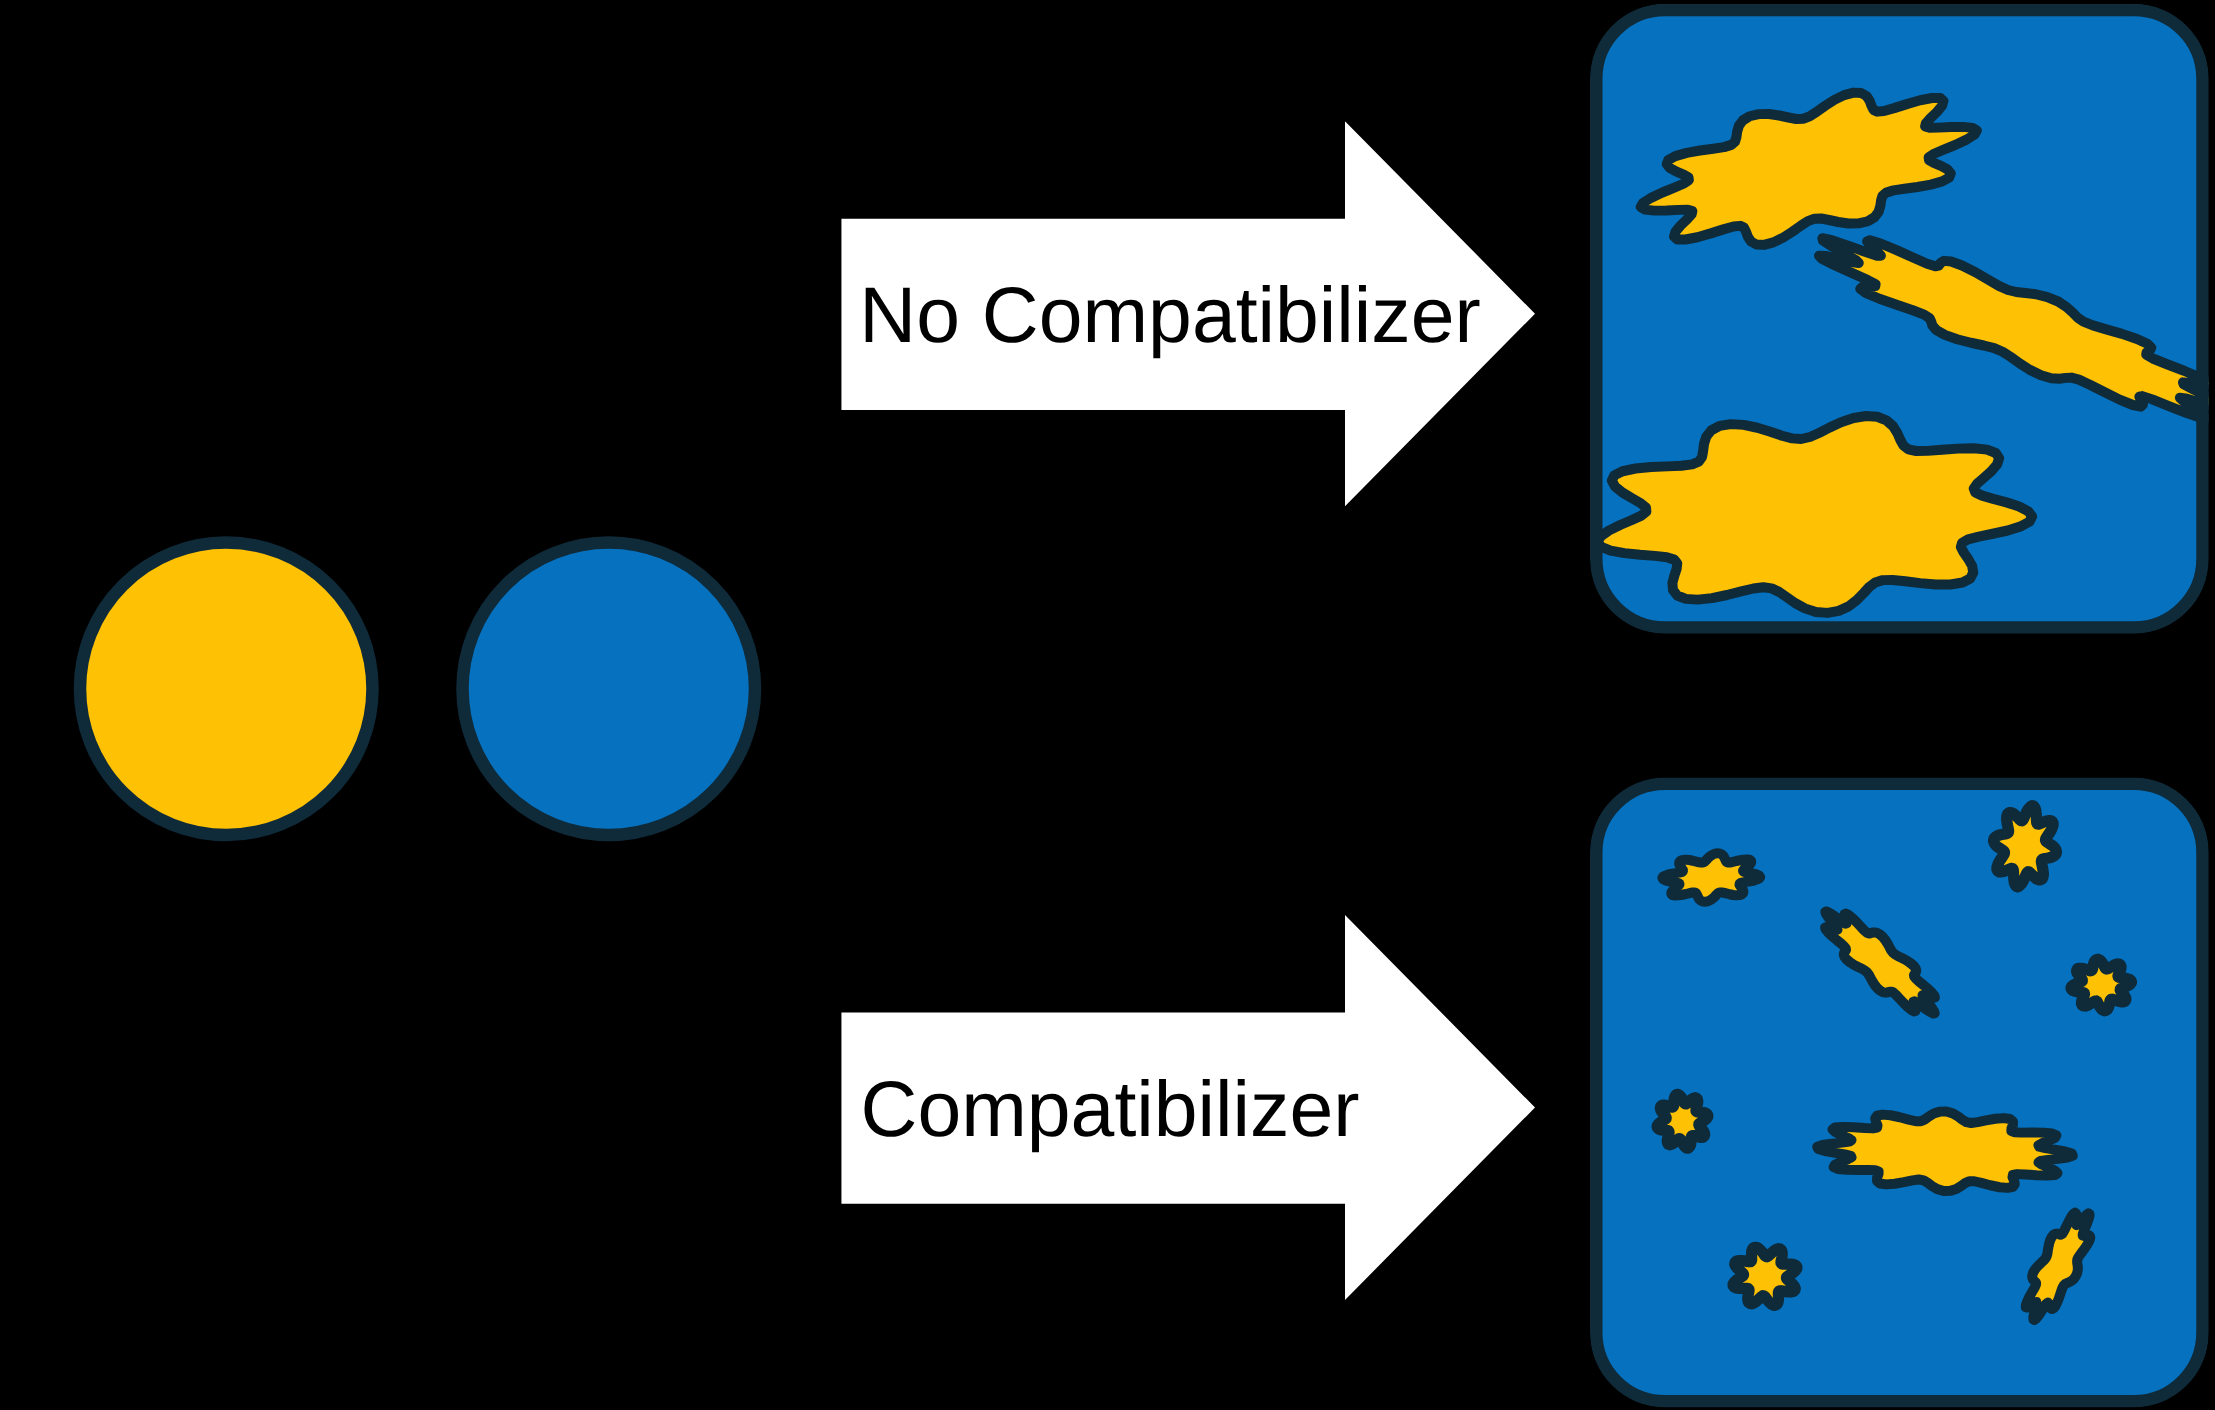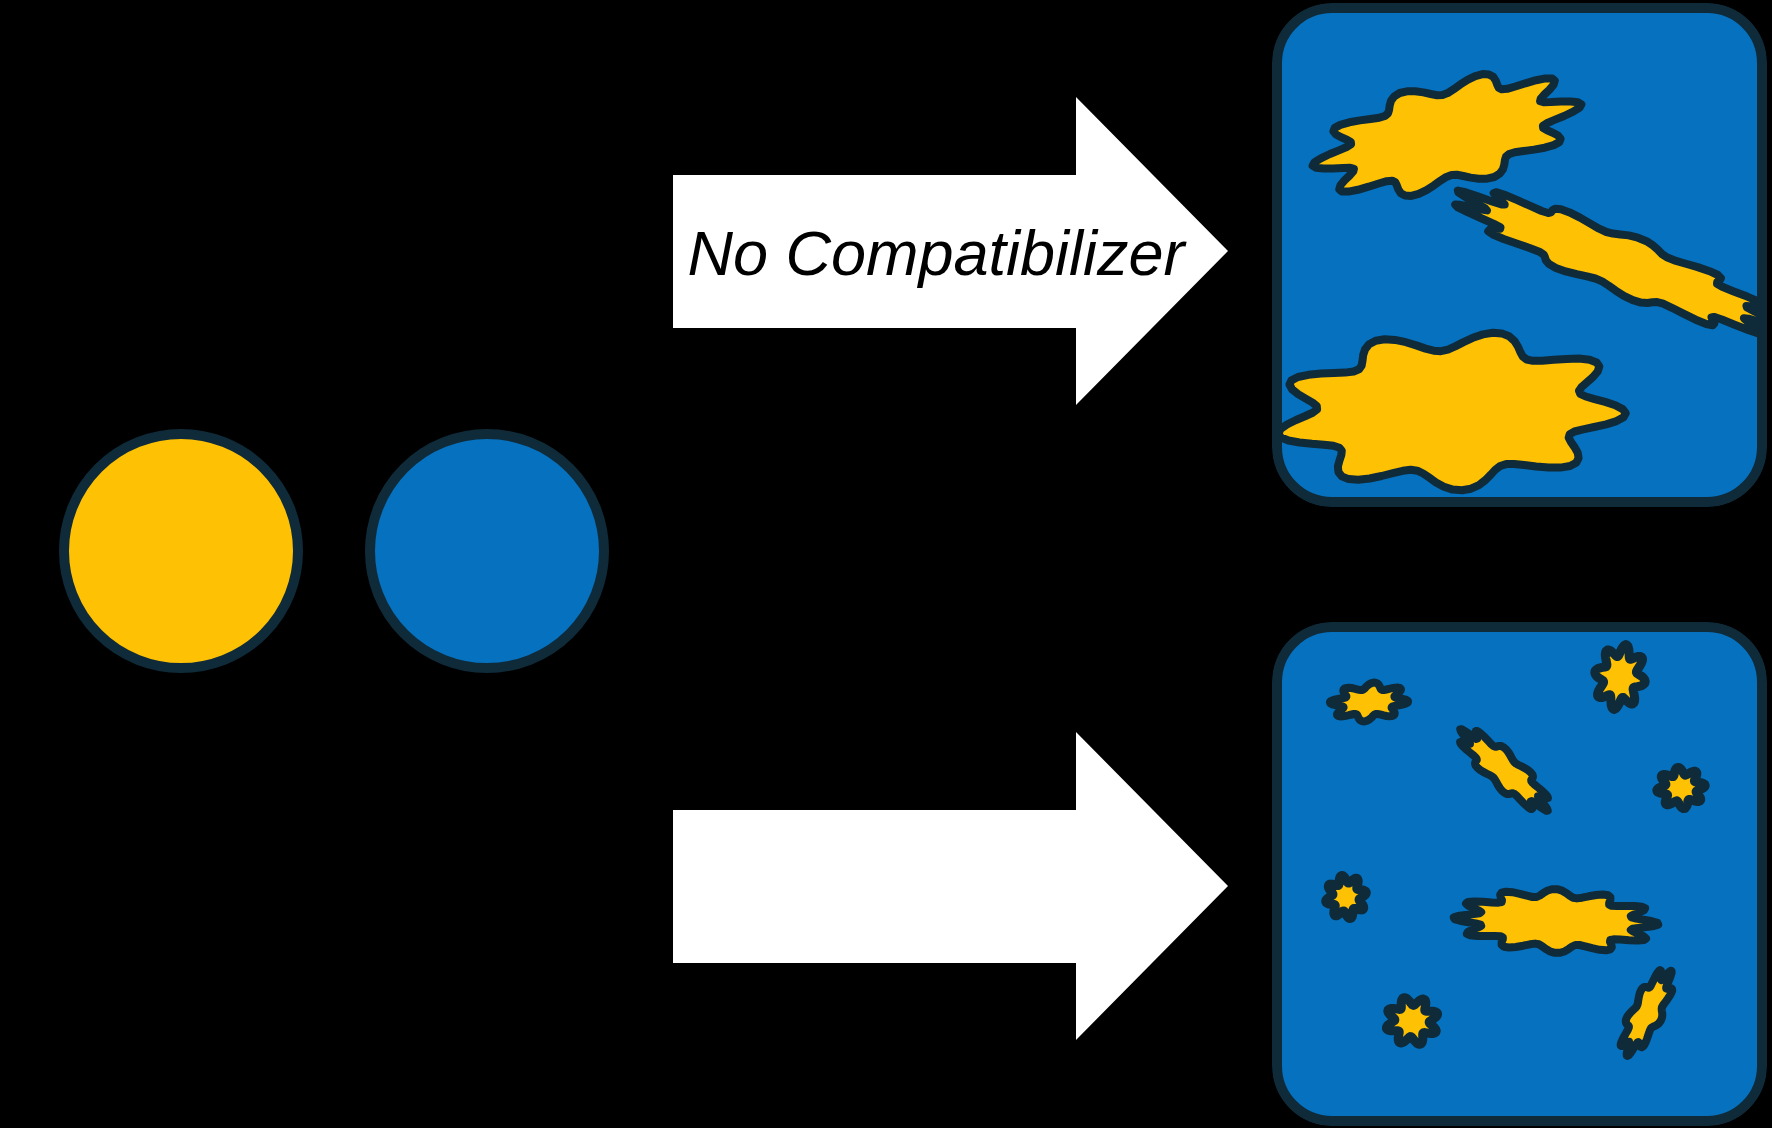--- a/index.html
+++ b/index.html
@@ -2,21 +2,20 @@
 <html style="--background: #000000; --yellow: #FFC103; --blue: #0571BF; --outline: #0F2B3A; --arrow_fill: #FFFFFF; --label_color: #000000;"><head>
 <meta charset="utf-8">
 <style>
   html,body{margin:0;padding:0;background:#000;}
   .canvas{
     position:relative;
     width:1772px;height:1128px;
     background:var(--background,#000);
     overflow:hidden;
     font-family:"Liberation Sans", sans-serif;
-    font-style:italic;
   }
   .circle{
     position:absolute;
     border-radius:50%;
     border:10px solid var(--outline);
     box-sizing:border-box;
     width:244px;height:244px;
   }
   .circle-yellow{left:59px;top:429px;background:var(--yellow);}
   .circle-blue{left:365px;top:429px;background:var(--blue);}
@@ -50,20 +49,21 @@
 
   <svg class="arrow-svg a1" width="555" height="308" viewBox="0 0 555 308">
     <polygon class="arrow-shape" points="0,78 403,78 403,0 555,154 403,308 403,231 0,231"></polygon>
   </svg>
 
   <svg class="arrow-svg a2" width="555" height="308" viewBox="0 0 555 308">
     <polygon class="arrow-shape" points="0,78 403,78 403,0 555,154 403,308 403,231 0,231"></polygon>
   </svg>
 
   <div class="arrow-label l1">No Compatibilizer</div>
+  <div class="arrow-label l2">Compatibilizer</div>
 
   <svg class="result-box b1" width="495" height="504" viewBox="0 0 495 504">
     <defs>
       <clipPath id="clip-box-0">
           <rect x="0" y="0" width="495" height="504" rx="60"></rect>
         </clipPath>
     </defs>
     <g clip-path="url(#clip-box-0)">
       <rect class="box-bg" x="5" y="5" width="485" height="494" rx="55"></rect>
       <g>

